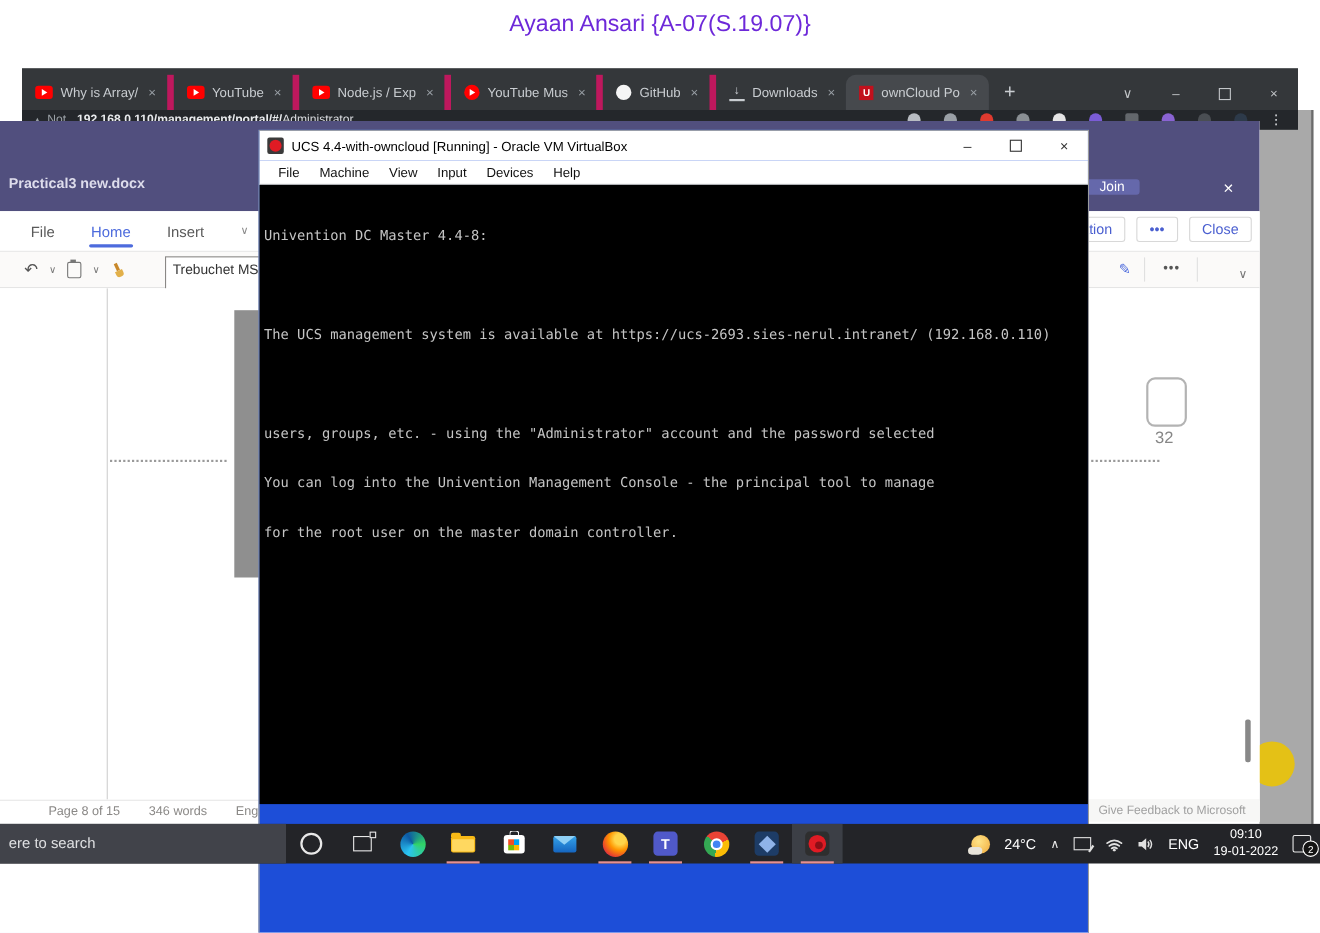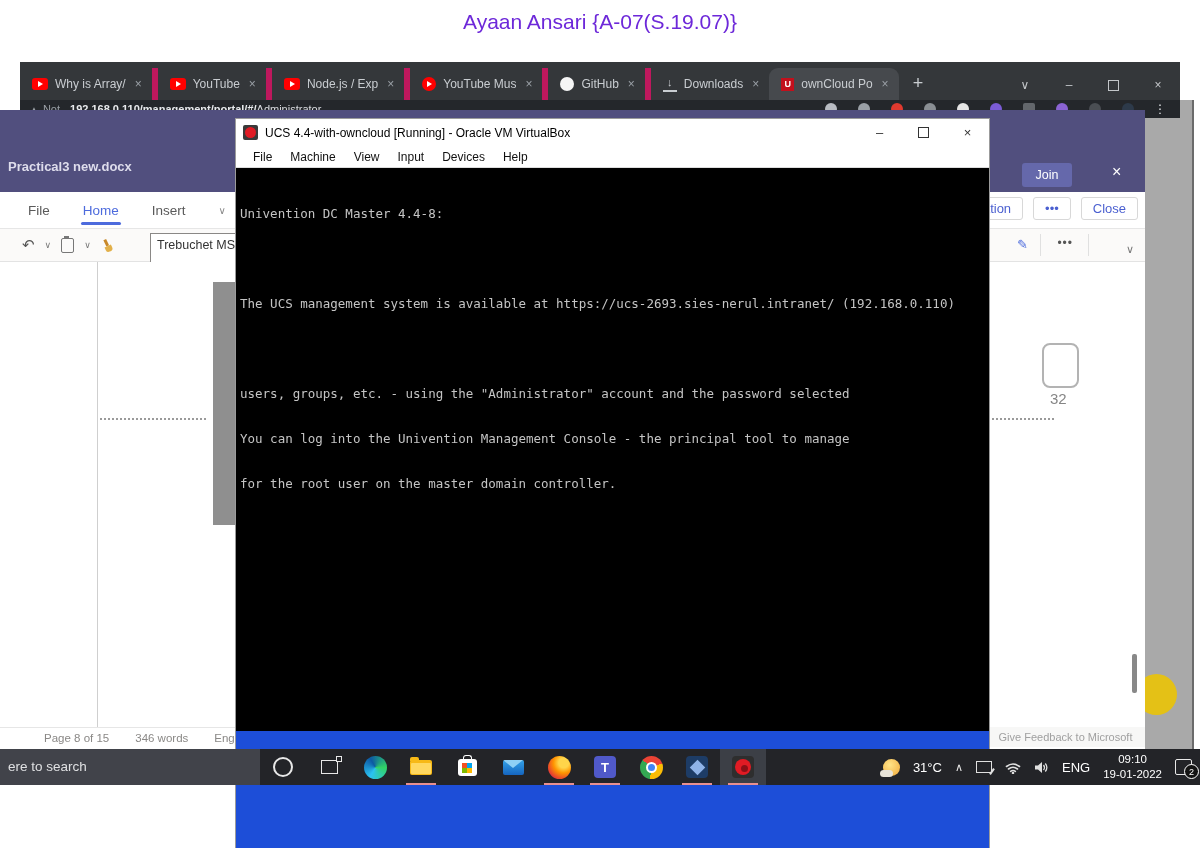--- a/index.html
+++ b/index.html
@@ -47,21 +47,21 @@
   #addr-url{color:#e8eaed;font-weight:bold;margin-left:10px;}
   #addr-user{color:#dadce0;}
   #ext-icons{position:absolute;right:46px;top:3px;display:flex;gap:21px;align-items:center;}
   .ext{width:12px;height:12px;border-radius:50%;}
   #more-vert{position:absolute;right:14px;top:2px;color:#e8eaed;font-size:12px;}
 
   
   #teams{left:0;top:110px;width:1145px;height:637px;z-index:3;background:#fff;}
   #tm-header{position:absolute;left:0;top:0;width:100%;height:82px;background:#514f7e;}
   #tm-doc-title{position:absolute;left:8px;top:13px;font-size:13px;font-weight:bold;color:#deddec;margin-top:36px;}
-  #tm-join{position:absolute;left:1022px;top:53px;width:50px;height:24px;background:#6568ab;
+  #tm-join{position:absolute;left:986px;top:53px;width:50px;height:14px;background:#6568ab;
            border-radius:3px;color:#fff;font-size:12.5px;display:flex;align-items:center;
            justify-content:center;}
   #tm-header-close{position:absolute;left:1112px;top:53px;color:#fff;font-size:16px;}
 
   #tm-ribbon1{position:absolute;left:0;top:82px;width:100%;height:37px;background:#fff;
               border-bottom:1px solid #e6e6e6;box-sizing:border-box;}
   .rtabs{display:flex;align-items:center;height:100%;padding-left:28px;gap:0;font-size:13.5px;color:#5a5a5a;}
   .rtab{margin-right:33px;position:relative;height:100%;display:flex;align-items:center;}
   .rtab.active{color:#4d6bdd;}
   .rtab.active::after{content:"";position:absolute;left:-2px;right:-2px;bottom:3px;height:3px;
@@ -415,21 +415,21 @@
     </div>
     <div class="tb-item running">
       <span class="ic-vbox"></span>
     </div>
     <div class="tb-item running active-app">
       <span class="ic-vm"></span>
     </div>
 
     <div id="tb-tray">
       <span class="ic-weather"></span>
-      <span>31°C</span>
+      <span>24°C</span>
       <span class="tray-chev">∧</span>
       <span class="ic-monitor"></span>
       <svg width="16" height="13">
         <path d="M1.5 5.5 Q8 0.5 14.5 5.5" stroke="#e0e0e0" stroke-width="1.6" fill="none" stroke-linecap="round"></path>
         <path d="M3.5 8 Q8 4.5 12.5 8" stroke="#e0e0e0" stroke-width="1.6" fill="none" stroke-linecap="round"></path>
         <path d="M5.6 10.3 Q8 8.6 10.4 10.3" stroke="#e0e0e0" stroke-width="1.6" fill="none" stroke-linecap="round"></path>
         <circle cx="8" cy="12" r="1.3" fill="#e0e0e0"></circle>
       </svg>
       <svg width="15" height="13">
         <path d="M1 4.5h3l4-3.5v11L4 8.5H1z" fill="#e0e0e0"></path>

